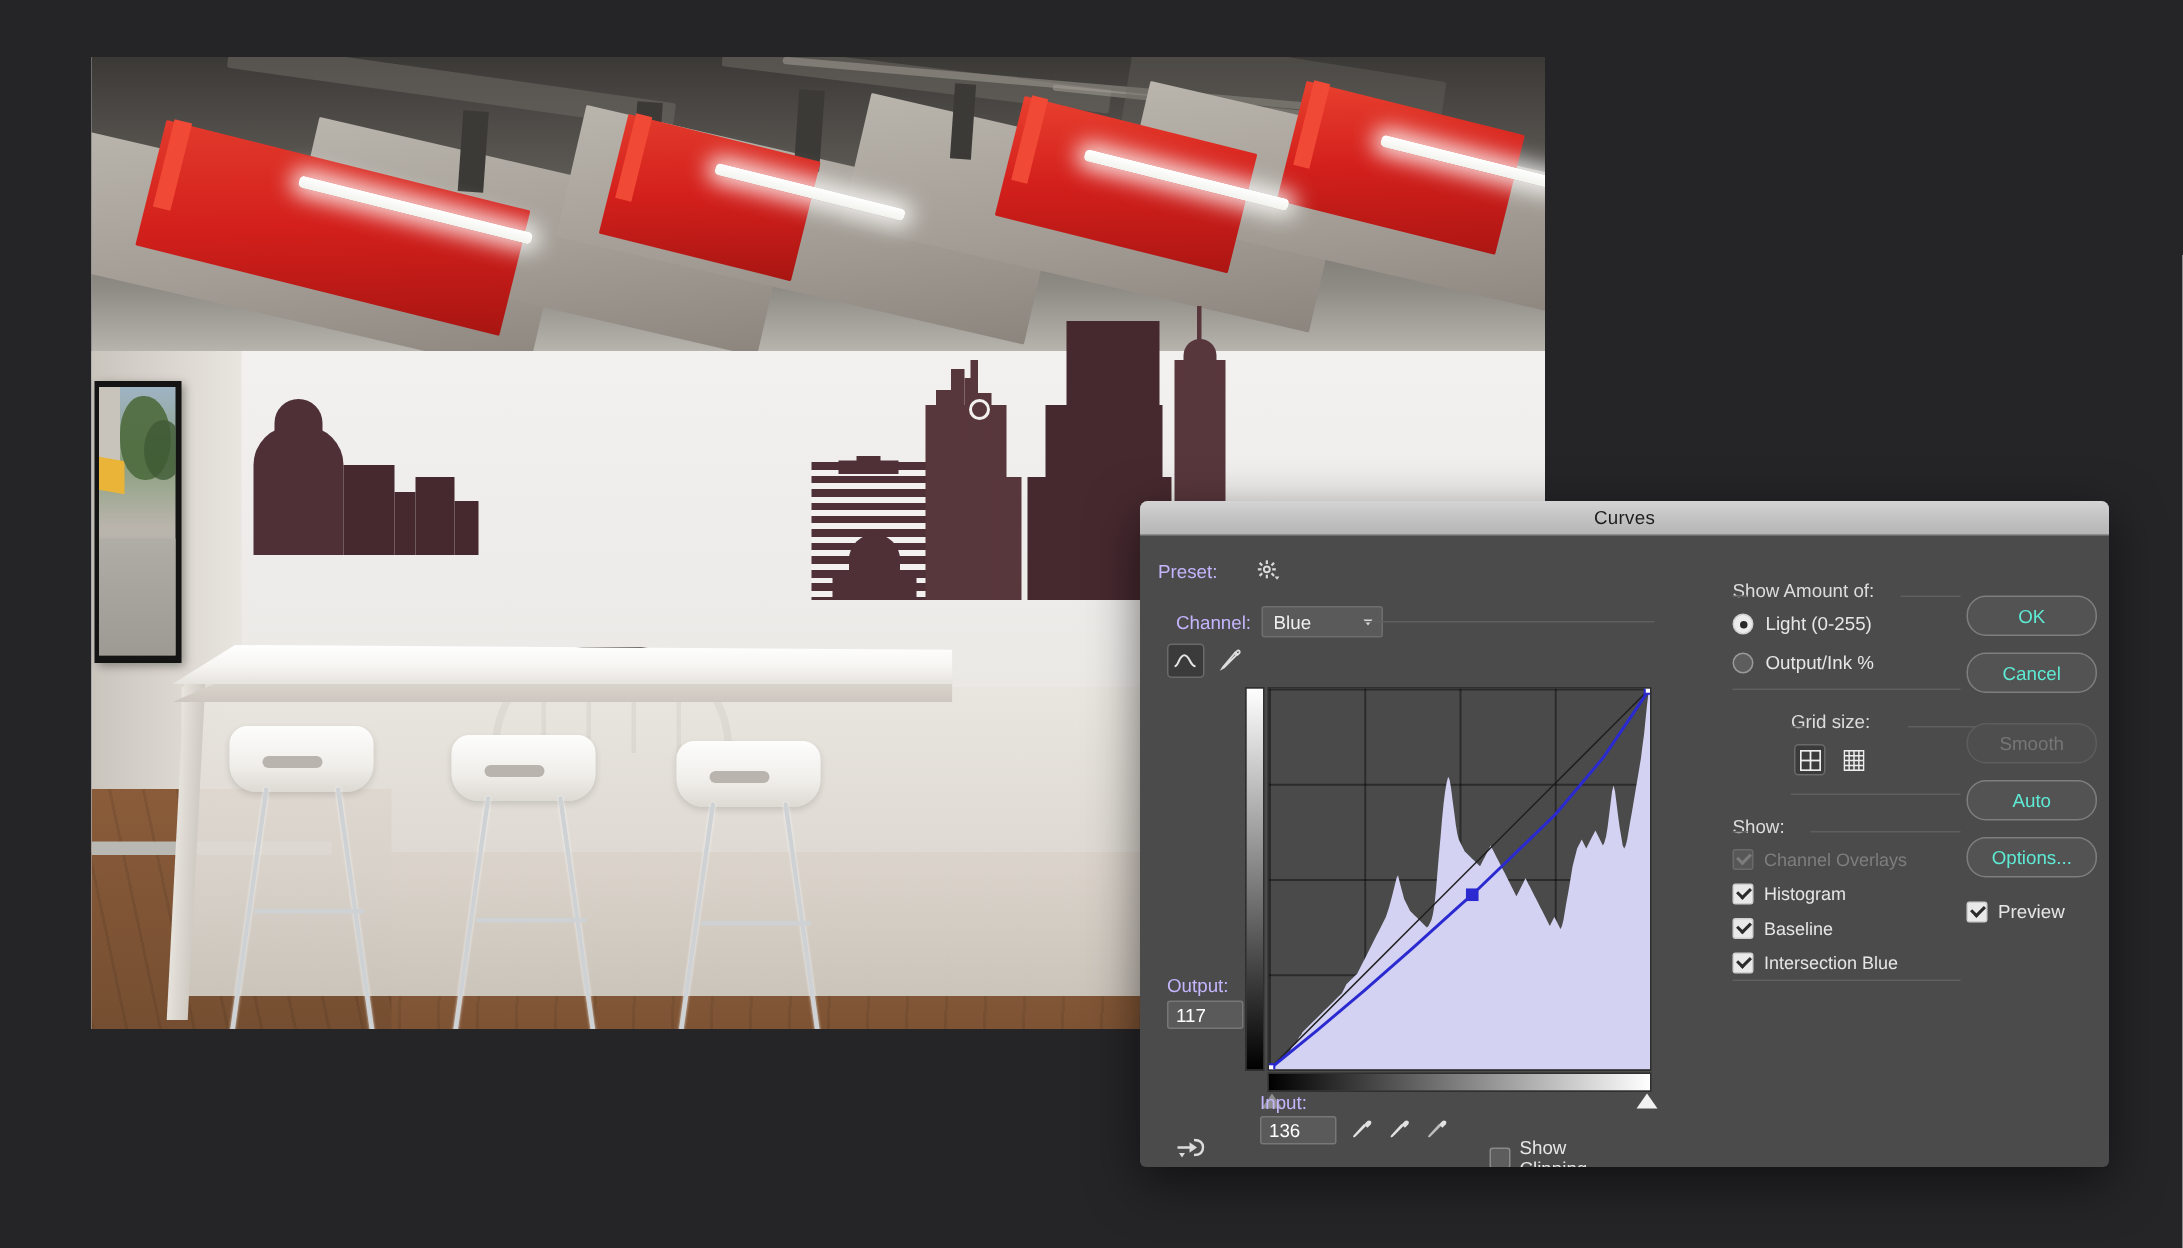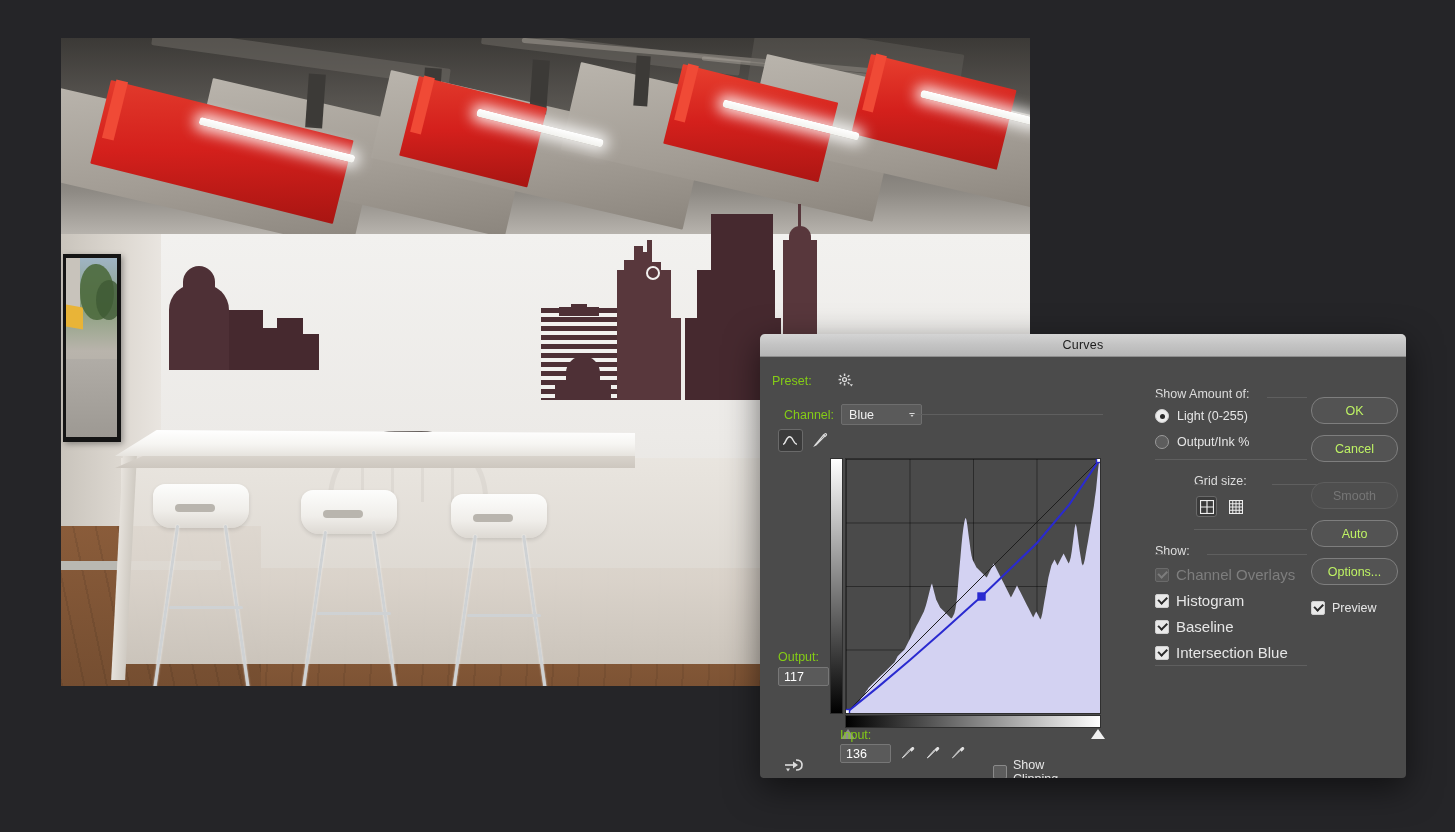--- a/index.html
+++ b/index.html
@@ -165,21 +165,21 @@
     height:22px;
     background:linear-gradient(180deg,#d4d4d4 0%, #c3c3c3 50%, #b6b6b6 100%);
     border-bottom:1px solid #8e8e8e;
     display:flex;align-items:center;justify-content:center;
   }
   #titlebar .t{
     color:#1d1d1d;font-size:12.5px;letter-spacing:.2px;
   }
   #dlgbody{position:relative;height:422px;}
 
-  .lbl{color:#84cc16;}
+  .lbl{color:#c4b5fd;}
   .row{display:flex;align-items:center;}
 
   
   #presetrow{position:absolute;left:12px;top:16px;width:620px;display:flex;align-items:center;gap:8px;}
   #presetrow .lbl{width:46px;font-size:12.5px;}
   .select{
     position:relative;background:#5a5a5a;border:1px solid #6e6e6e;border-radius:2px;
     height:19px;display:flex;align-items:center;padding:0 18px 0 7px;color:#f0f0f0;
     font-size:12.5px;cursor:default;
   }
@@ -259,21 +259,21 @@
   .cb.on{background:#e9e9e9;border-color:#cfcfcf;}
   .cb.on:after{
     content:"";width:7px;height:3.5px;border-left:2px solid #2b2b2b;border-bottom:2px solid #2b2b2b;
     transform:rotate(-45deg) translate(1px,-1px);
   }
   .cb.dis{background:#575757;border-color:#6a6a6a;}
   .cb.dis:after{
     content:"";width:7px;height:3.5px;border-left:2px solid #7d7d7d;border-bottom:2px solid #7d7d7d;
     transform:rotate(-45deg) translate(1px,-1px);
   }
-  .cbrow{display:flex;align-items:center;gap:7px;margin-bottom:9px;font-size:15px;}
+  .cbrow{display:flex;align-items:center;gap:7px;margin-bottom:9px;font-size:12px;}
   .cbrow.dis span{color:#7e7e7e;}
 
   
   .rb{width:12px;height:12px;border-radius:50%;background:#5d5d5d;border:1px solid #9a9a9a;flex:none;
     display:inline-flex;align-items:center;justify-content:center;}
   .rb.on{background:#ececec;border-color:#d0d0d0;}
   .rb.on:after{content:"";width:5px;height:5px;border-radius:50%;background:#2a2a2a;}
 
   
   #rightcol{position:absolute;left:395px;top:30px;width:152px;}
@@ -284,21 +284,21 @@
 
   
   .gridbtn{width:19px;height:19px;display:inline-flex;align-items:center;justify-content:center;
     border-radius:3px;cursor:default;}
   .gridbtn.on{background:#3b3b3b;border:1px solid #6a6a6a;}
 
   
   #btncol{position:absolute;left:551px;top:40px;width:85px;}
   .btn{
     width:85px;height:25px;border-radius:13px;
-    border:1px solid #7e7e7e;background:#535353;color:#bef264;
+    border:1px solid #7e7e7e;background:#535353;color:#5eead4;
     display:flex;align-items:center;justify-content:center;font-size:12.5px;
     margin-bottom:11px;cursor:default;
   }
   .btn.dis{color:#767676;border-color:#5d5d5d;background:#4e4e4e;}
   #previewrow{position:absolute;left:551px;top:244px;display:flex;align-items:center;gap:7px;font-size:12.5px;}
 </style>
 </head>
 <body>
 
 <div id="photo">

